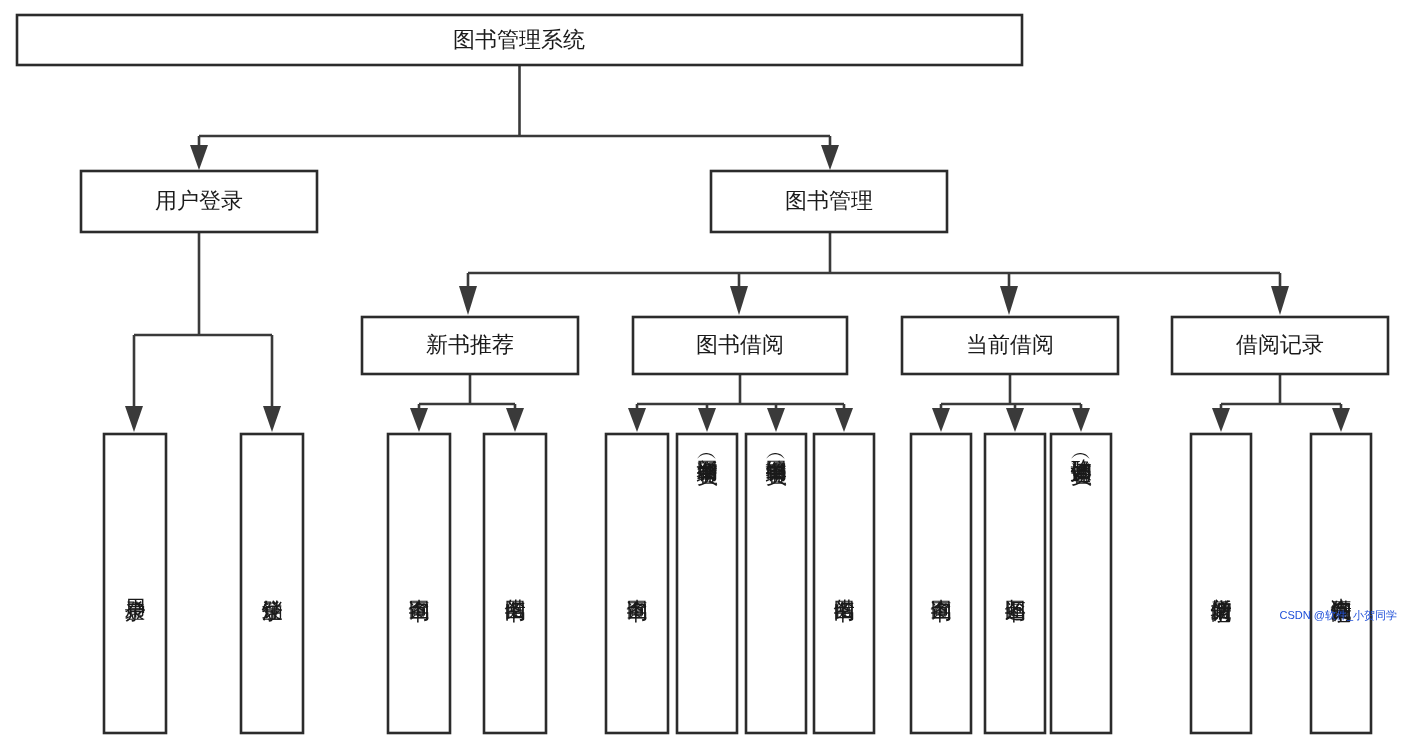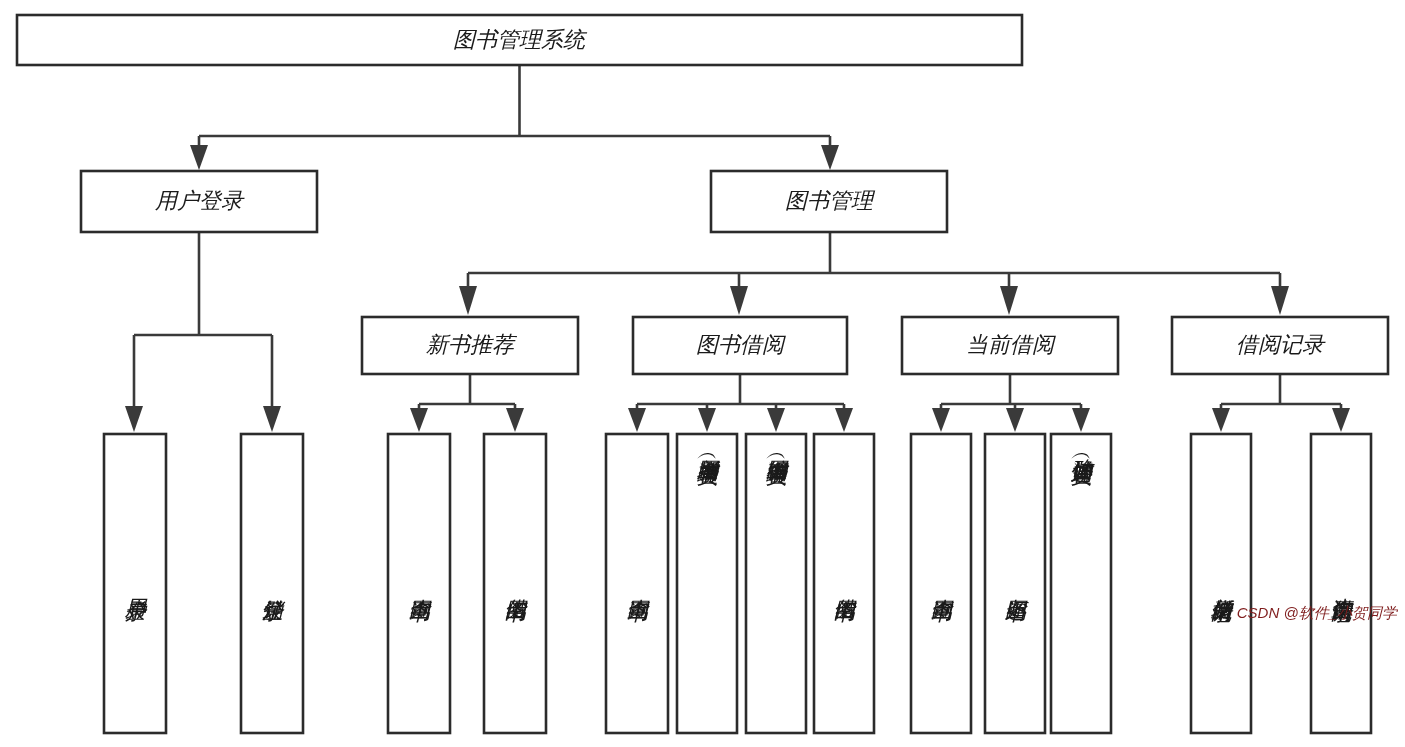--- a/index.html
+++ b/index.html
@@ -11,21 +11,20 @@
     width: 1405px;
     height: 747px;
     font-family: "Liberation Sans", "DejaVu Sans", sans-serif;
     overflow: hidden;
     position: relative;
   }
   #diagram-root {
     position: relative;
     width: 1405px;
     height: 629px;
-    font-style: italic;
   }
   svg.flow {
     position: absolute;
     top: 0;
     left: 0;
     width: 1405px;
     height: 747px;
     display: block;
   }
   .node-rect {
@@ -63,22 +62,22 @@
     align-items: center;
     justify-content: center;
     white-space: nowrap;
     pointer-events: none;
   }
   .watermark {
     position: absolute;
     right: 8px;
     bottom: 6px;
     font-family: "Liberation Sans", "DejaVu Sans", sans-serif;
-    font-size: 15px;
-    color: #7f1d1d;
+    font-size: 11px;
+    color: #1d4ed8;
     white-space: nowrap;
     margin-top: 18px;
   }
 </style>
 </head>
 <body>
 
 <div id="diagram-root">
 
   <svg class="flow" viewBox="0 0 1405 747">

